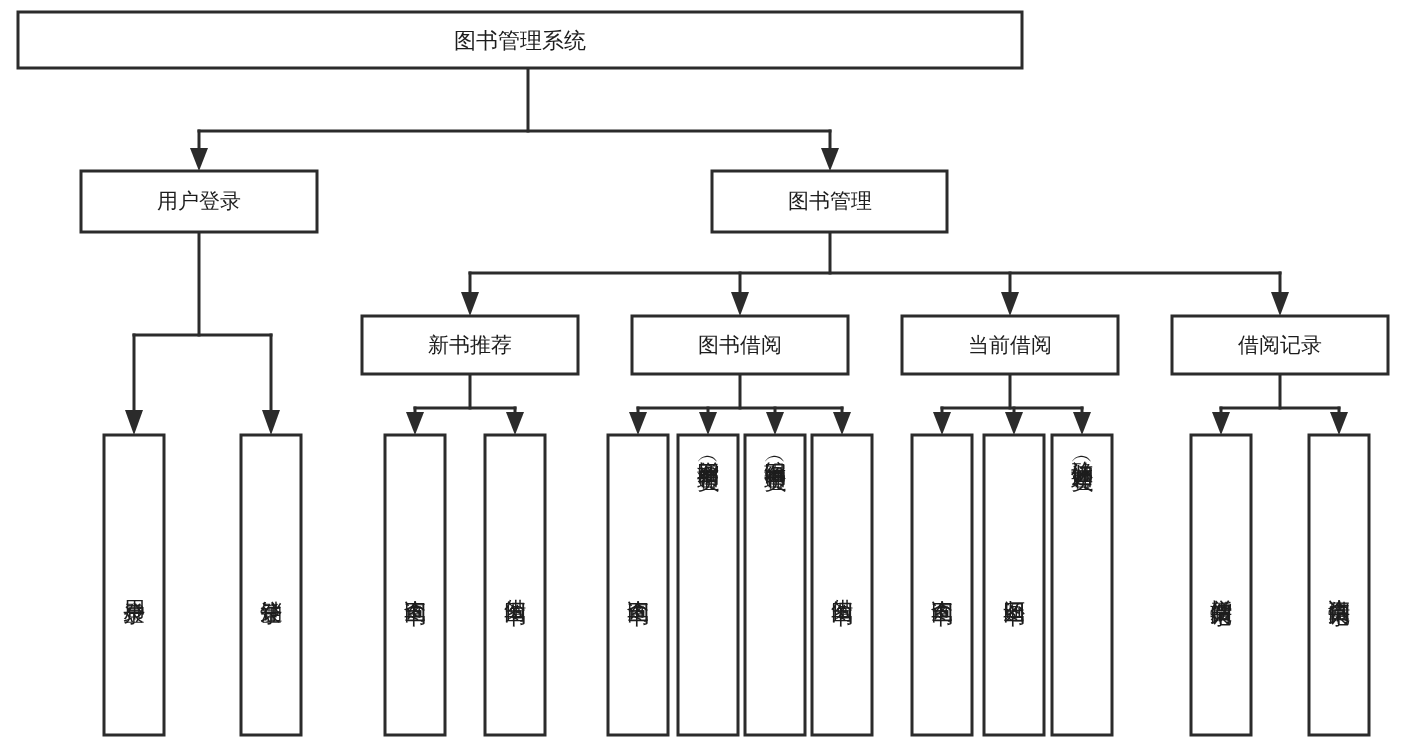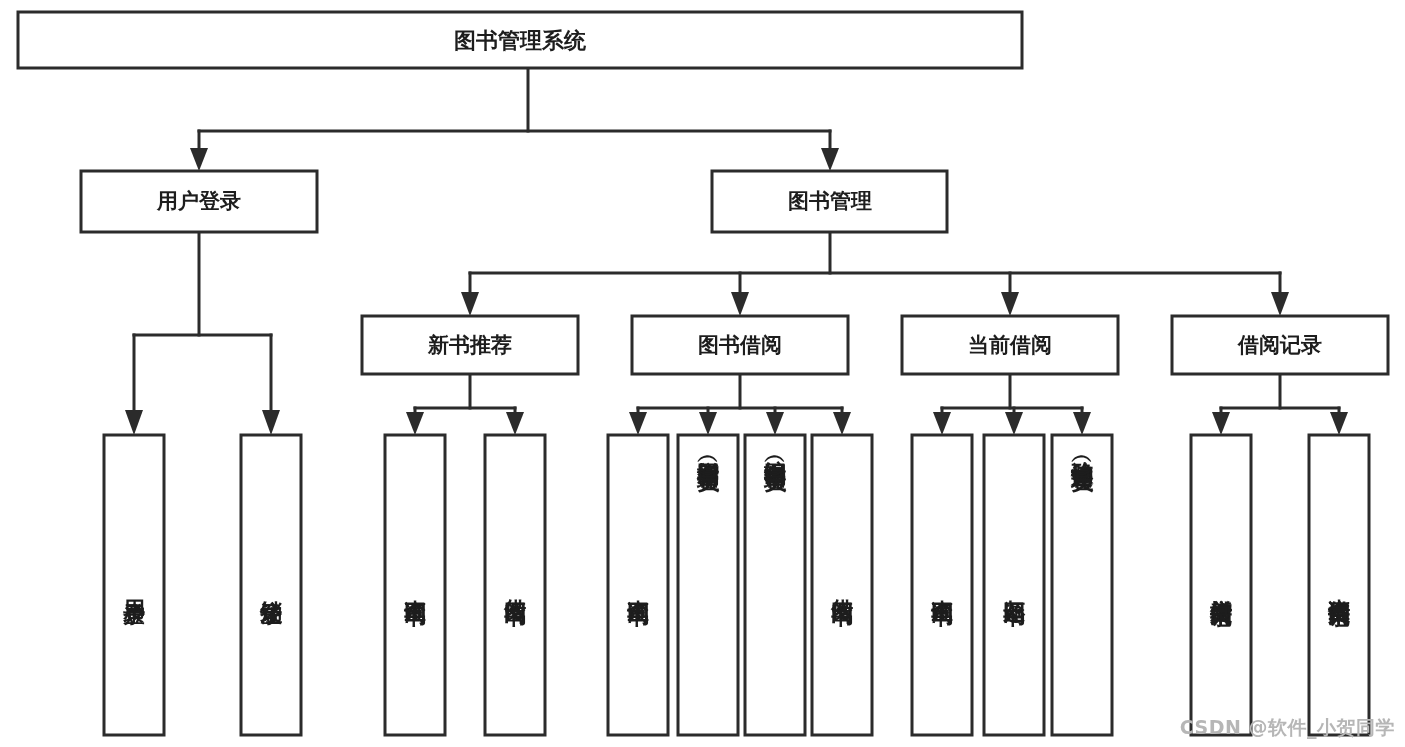--- a/index.html
+++ b/index.html
@@ -11,21 +11,20 @@
     width: 1405px;
     height: 747px;
     font-family: "DejaVu Sans", "Liberation Sans", sans-serif;
     overflow: hidden;
   }
   #diagram-root {
     position: relative;
     width: 1405px;
     height: 747px;
     background: #ffffff;
-    font-weight: bold;
   }
   svg#tree-svg {
     position: absolute;
     left: 0;
     top: 0;
     width: 1405px;
     height: 747px;
     display: block;
   }
   .node-box {
@@ -242,14 +241,13 @@
   <div class="leaf-label-wrap" style="left:1052px; top:435px; width:60px; height:300px; align-items:flex-start;">
     <span class="leaf-label" style="margin-top:8px;">确认归还（管理员）</span>
   </div>
   <div class="leaf-label-wrap" style="left:1191px; top:435px; width:60px; height:300px;">
     <span class="leaf-label">新增借阅记录</span>
   </div>
   <div class="leaf-label-wrap" style="left:1309px; top:435px; width:60px; height:300px;">
     <span class="leaf-label">查询借阅记录</span>
   </div>
 
-  <div class="watermark">CSDN @软件_小贺同学</div>
 </div>
 
 </body></html>

